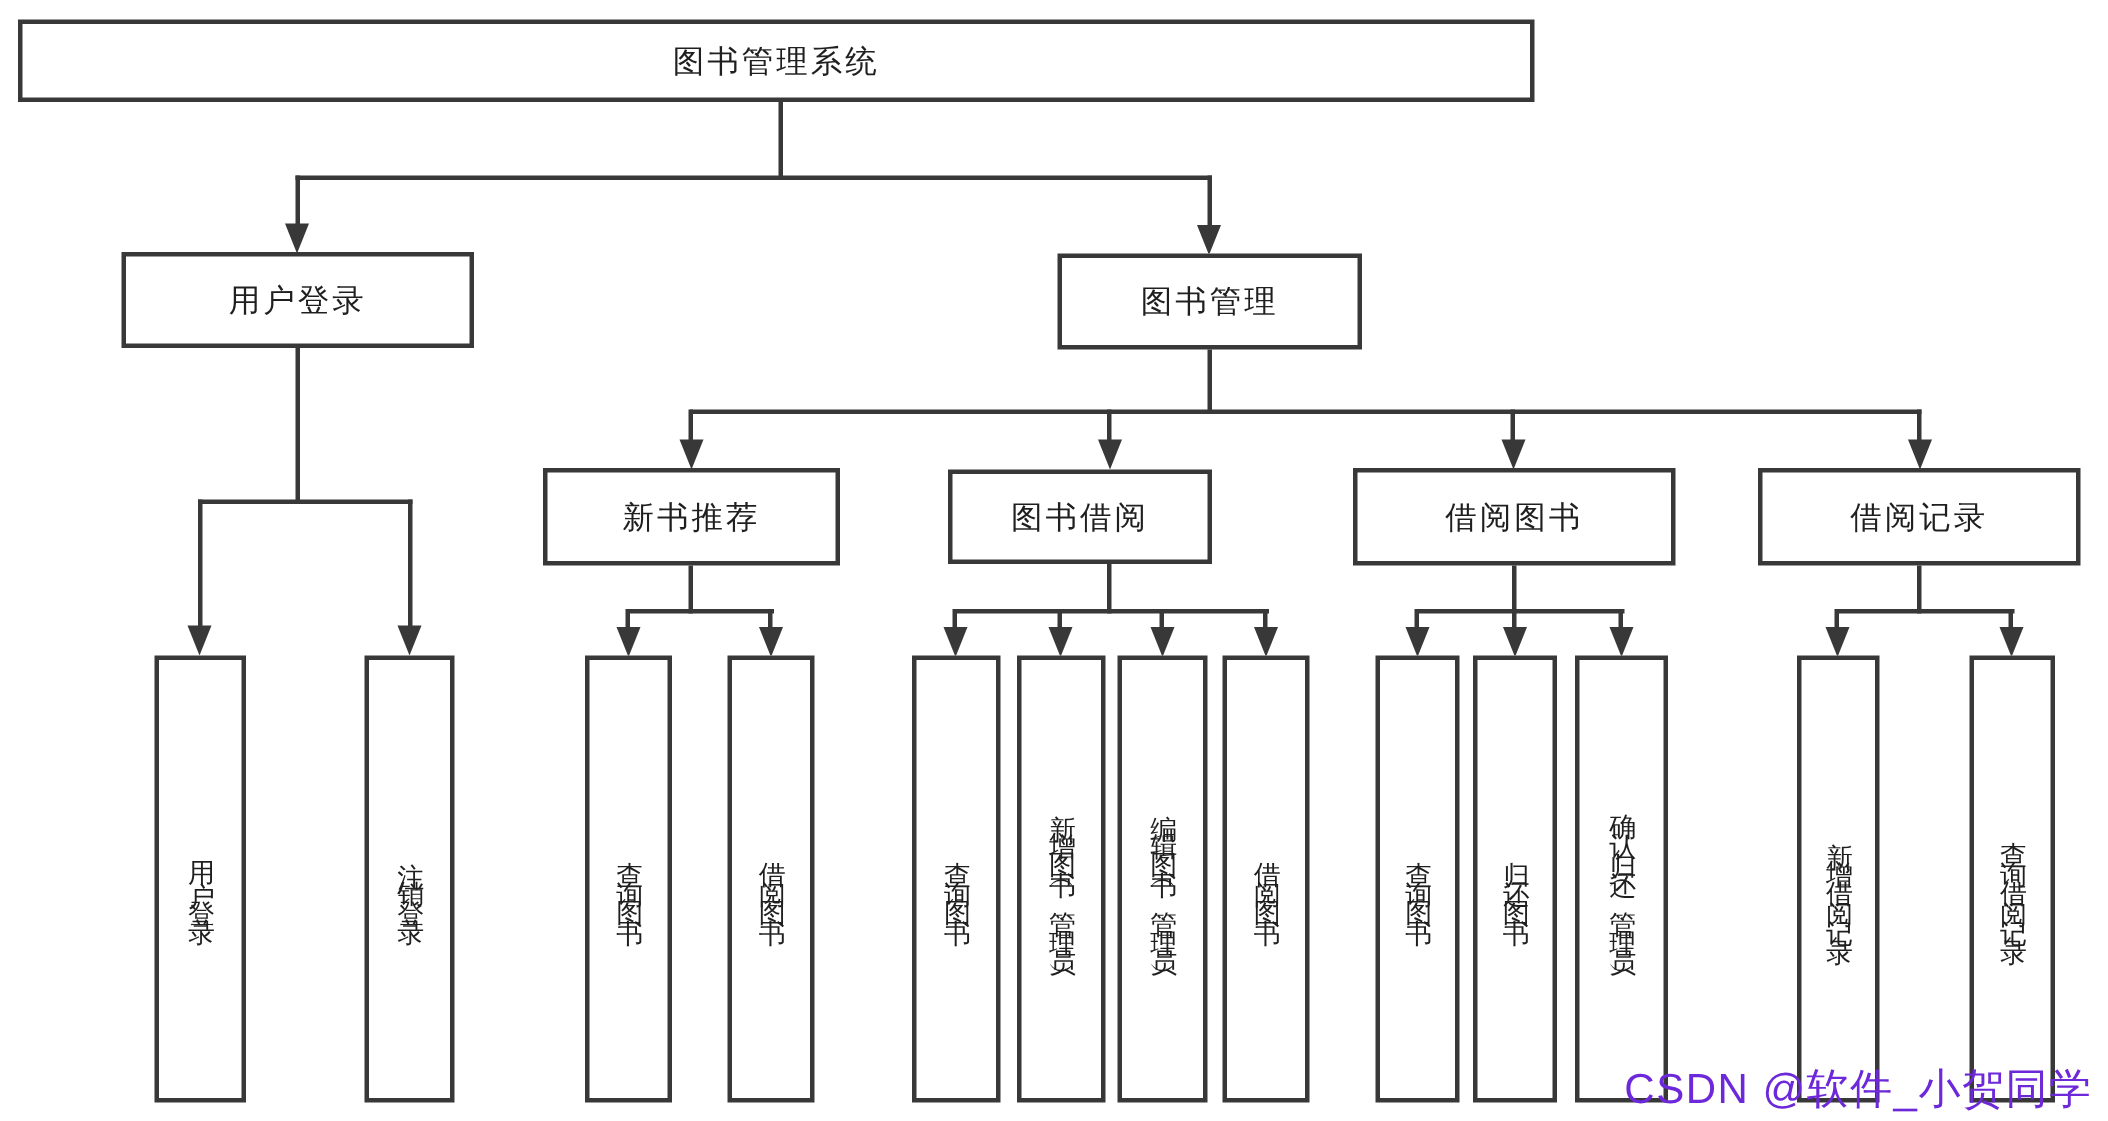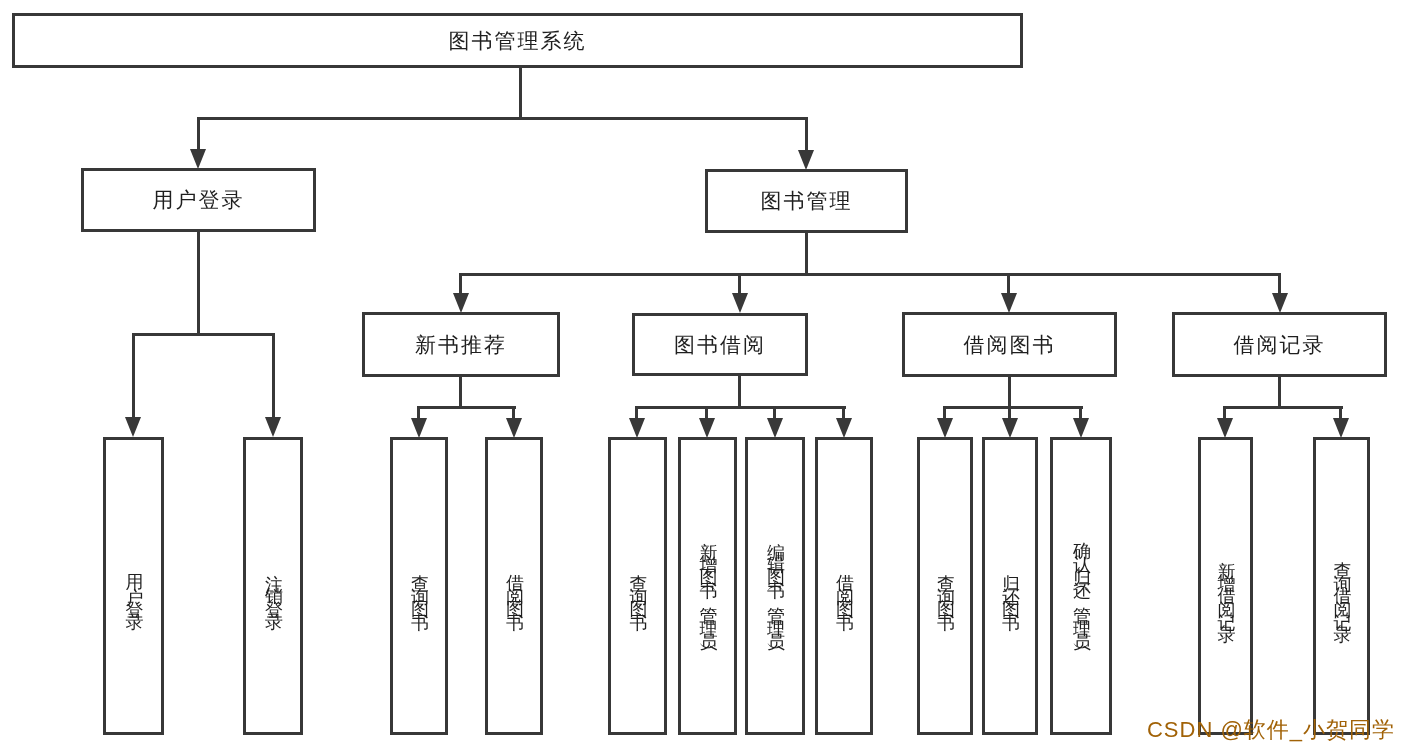--- a/index.html
+++ b/index.html
@@ -34,22 +34,22 @@
   .line { position: absolute; background: #383838; }
   .arr {
     position: absolute; width: 0; height: 0;
     border-left: 8px solid transparent;
     border-right: 8px solid transparent;
     border-top: 20px solid #383838;
   }
   .watermark {
     position: absolute;
     right: 10px; bottom: 2px;
-    font-size: 22px;
-    color: #a16207;
+    font-size: 28px;
+    color: #6d28d9;
     letter-spacing: 1px;
   }
 </style>
 </head>
 <body>
 
 <div class="canvas">
 
   <div class="box hbox" style="left:12px; top:13px; width:1011px; height:55px;">
     <span>图书管理系统</span>

